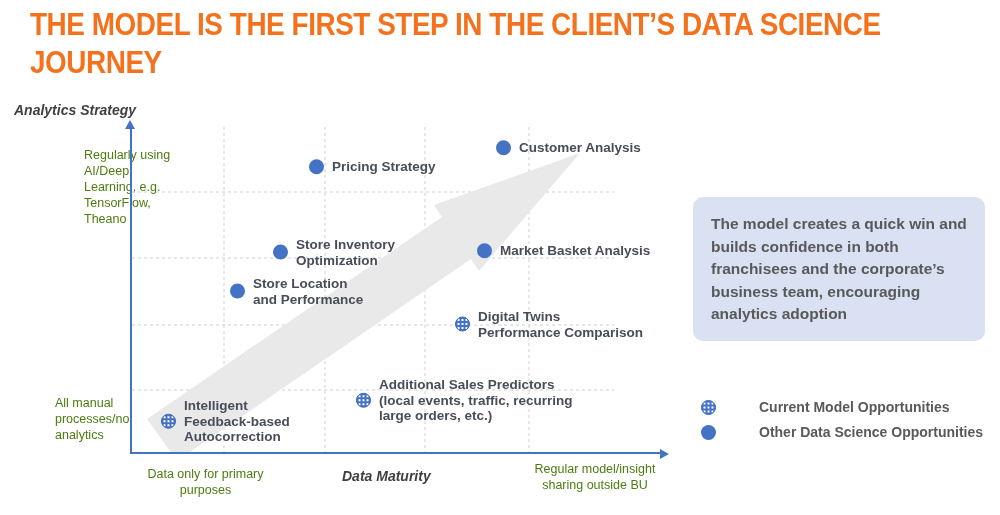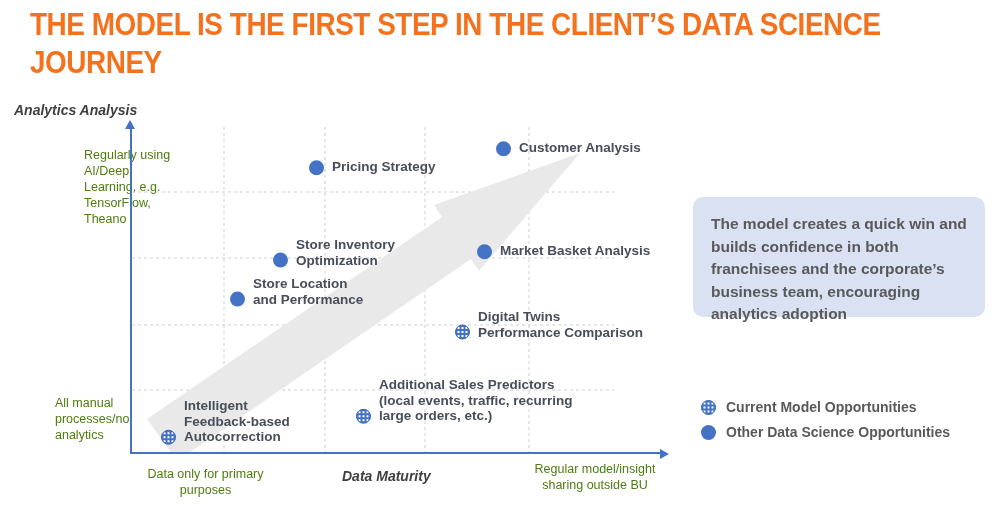--- a/index.html
+++ b/index.html
@@ -37,58 +37,58 @@
     border-left:5px solid transparent;border-right:5px solid transparent;
     border-bottom:9px solid #4472C4;
   }
   .xaxis-arrowhead{
     position:absolute;right:-9px;bottom:-7px;width:0;height:0;
     border-top:5px solid transparent;border-bottom:5px solid transparent;
     border-left:9px solid #4472C4;
   }
   .plot svg{position:absolute;left:0;top:0;}
   .pt{
-    position:absolute;display:flex;align-items:flex-end;
+    position:absolute;display:flex;align-items:center;
     transform:translateY(-50%);
   }
   .marker{width:15px;height:15px;border-radius:50%;flex:none;}
   .marker.solid{background:#4472C4;}
   .marker.pattern{
     background-color:#4472C4;
     background-image:radial-gradient(circle,#ffffff 1.1px,rgba(255,255,255,0) 1.4px);
     background-size:4px 4px;background-position:0.5px 0.5px;
     border:1px solid #3E68B0;box-sizing:border-box;
   }
   .pt-label{
     margin-left:8px;font-size:13.5px;font-weight:bold;line-height:15.5px;
     color:#474E59;white-space:pre-line;
   }
   .callout{
-    position:absolute;left:693px;top:197px;width:292px;height:120px;
+    position:absolute;left:693px;top:197px;width:292px;height:144px;
     background:#D9E1F3;border-radius:10px;box-sizing:border-box;
     padding:16px 18px;
   }
   .callout p{
     margin:0;font-size:15.5px;font-weight:bold;line-height:22.5px;color:#595959;
   }
   .legend{position:absolute;left:701px;top:399px;}
-  .legend-item{display:flex;align-items:center;margin-bottom:9px;}
+  .legend-item{display:flex;align-items:center;margin-bottom:9px;gap:33px;}
   .legend-label{
     margin-left:10px;font-size:14px;font-weight:bold;color:#595959;
   }
 </style>
 </head>
 <body>
 
 <h1 class="title">
   <span>THE MODEL IS THE FIRST STEP IN THE CLIENT’S DATA SCIENCE</span>
   <span>JOURNEY</span>
 </h1>
 
-<div class="axis-title y-axis-title">Analytics Analysis</div>
+<div class="axis-title y-axis-title">Analytics Strategy</div>
 
 <div class="tick ytick-high">Regularly using
 AI/Deep
 Learning, e.g.
 TensorFlow,
 Theano</div>
 <div class="tick ytick-low">All manual
 processes/no
 analytics</div>
 

